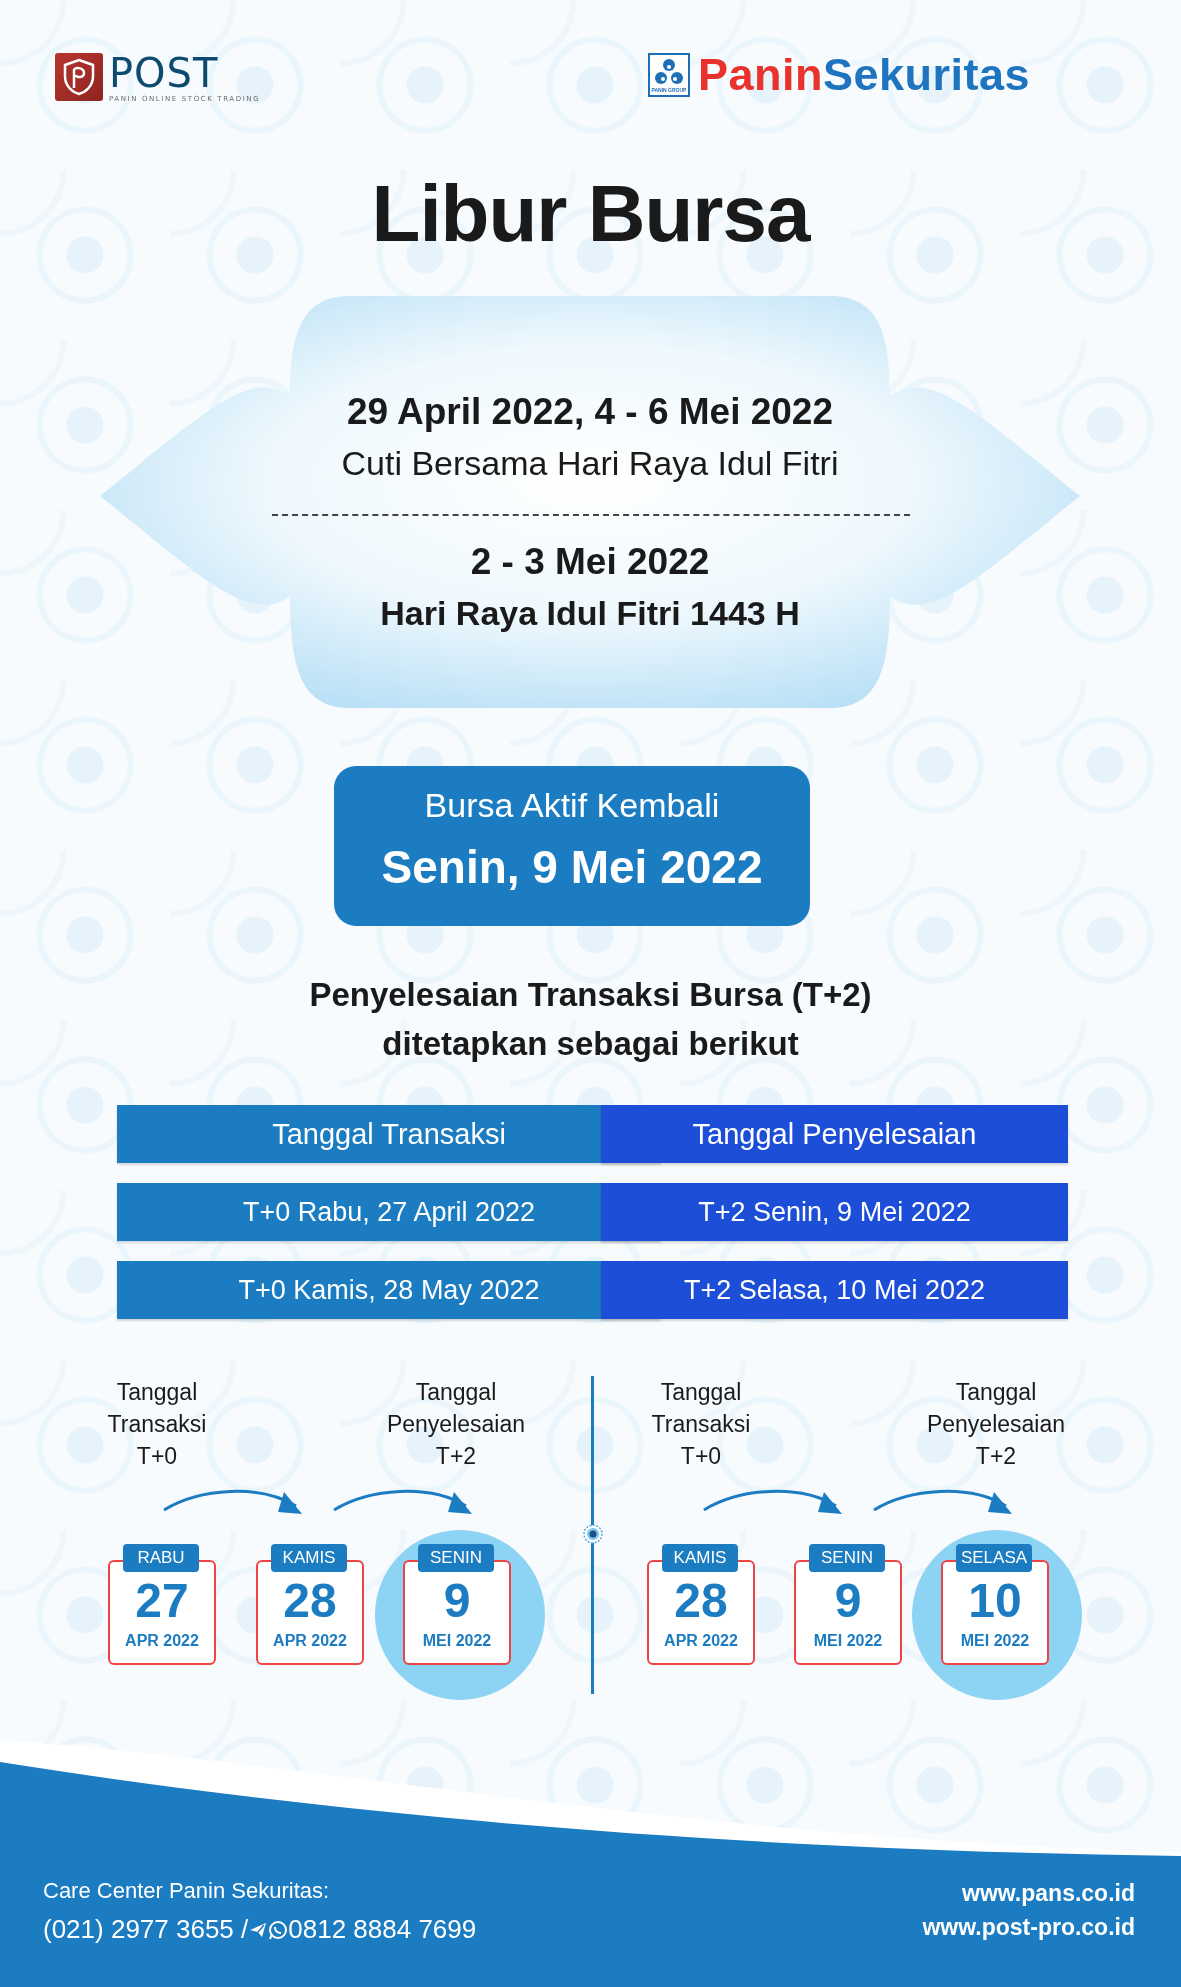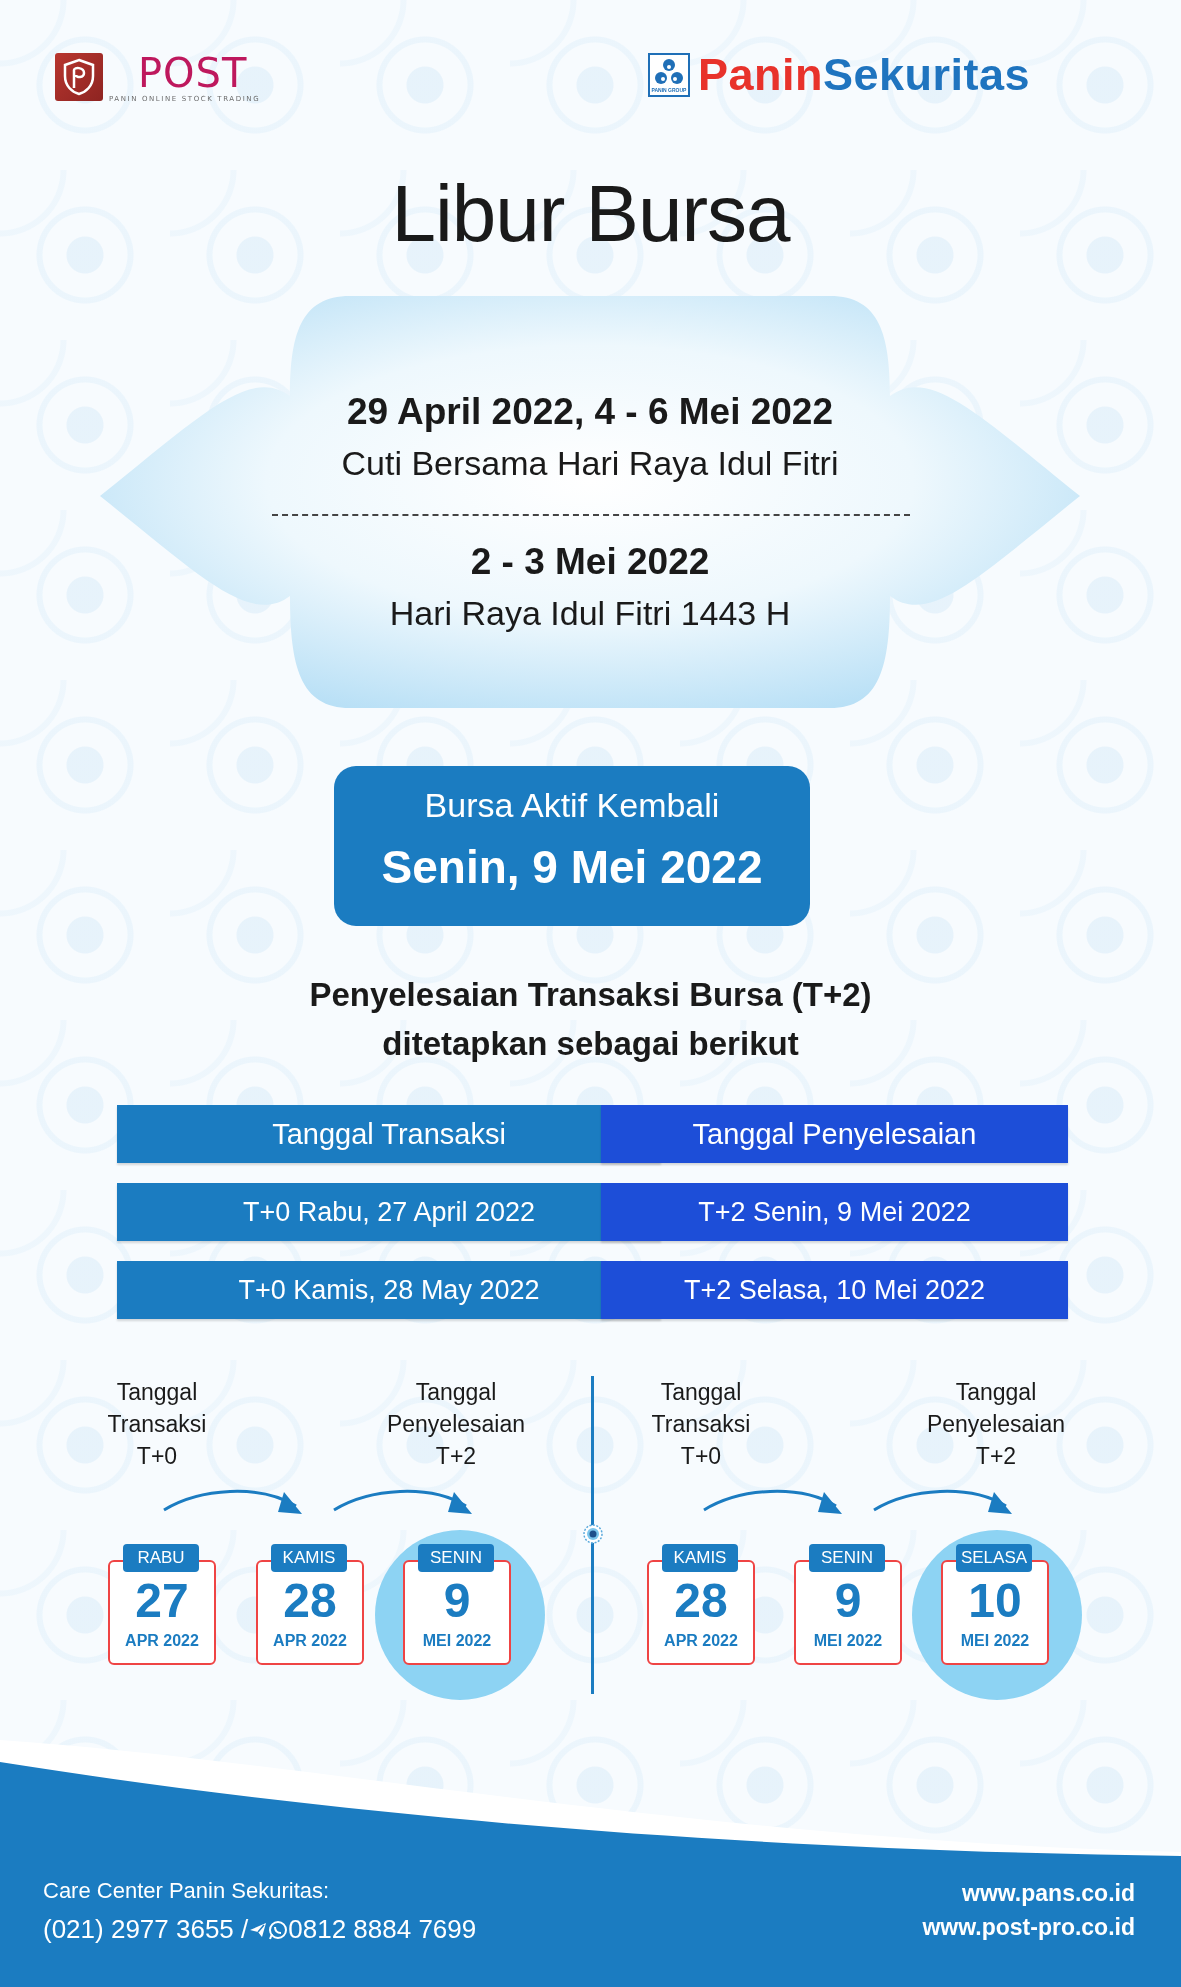--- a/index.html
+++ b/index.html
@@ -17,52 +17,52 @@
   }
 
   
   .post-logo { position: absolute; left: 55px; top: 53px; display: flex; align-items: flex-start; }
   .post-shield {
     width: 48px; height: 48px; background: linear-gradient(135deg,#b8362f,#8e2421);
     border-radius: 3px; display: flex; align-items: center; justify-content: center;
   }
   .post-shield svg { width: 34px; height: 38px; }
   .post-text { margin-left: 6px; display: flex; flex-direction: column; }
-  .post-word { font-family: "DejaVu Sans", sans-serif; font-size: 40px; color: #be185d; letter-spacing: 1px; line-height: 40px; margin-left: 29px; }
+  .post-word { font-family: "DejaVu Sans", sans-serif; font-size: 40px; color: #0c4a6e; letter-spacing: 1px; line-height: 40px; }
   .post-sub { font-family: "DejaVu Sans", sans-serif; font-size: 7px; color: #6a6a6a; letter-spacing: 1.6px; margin-top: 2px; }
 
   .panin-logo { position: absolute; left: 648px; top: 49px; display: flex; align-items: center; }
   .panin-mark {
     width: 42px; height: 44px; border: 2px solid #1f6fb7; background: #fff;
     display: flex; flex-direction: column; align-items: center; justify-content: flex-end;
   }
   .panin-mark svg { width: 32px; height: 28px; margin-bottom: 1px; }
   .panin-mark span { font-size: 5px; color: #1f6fb7; font-weight: bold; margin-bottom: 2px; }
   .panin-word { margin-left: 8px; font-family: "Liberation Sans", sans-serif; font-weight: bold; font-size: 45px; letter-spacing: 0.5px; }
   .panin-red { color: #e8322b; }
   .panin-blue { color: #1f74bf; }
 
   
   .title {
     position: absolute; left: 0; width: 1181px; top: 168px; text-align: center;
-    font-family: "Liberation Sans", sans-serif; font-weight: normal; font-size: 80px; color: #1a1a1a;
+    font-family: "Liberation Sans", sans-serif; font-weight: bold; font-size: 80px; color: #1a1a1a;
     letter-spacing: -1px;
   }
 
   
   .cloud-wrap { position: absolute; left: 100px; top: 296px; width: 980px; height: 412px; }
   .cloud-wrap svg { position: absolute; left: 0; top: 0; }
   .cloud-content { position: absolute; left: 0; top: 0; width: 980px; height: 412px; text-align: center; }
   .h-date { font-family: "Liberation Sans", sans-serif; font-weight: bold; font-size: 37px; color: #1a1a1a; }
   .h-desc { font-family: "Liberation Sans", sans-serif; font-size: 34px; color: #1a1a1a; }
   .h1-date { position: absolute; top: 95px; width: 100%; }
   .h1-desc { position: absolute; top: 148px; width: 100%; }
   .h-divider { position: absolute; top: 218px; left: 172px; width: 638px; border-top: 2px dashed #444; }
   .h2-date { position: absolute; top: 245px; width: 100%; }
-  .h2-desc { position: absolute; top: 298px; width: 100%; }
+  .h2-desc { position: absolute; top: 298px; width: 100%; font-weight: bold; }
 
   
   .active-box {
     position: absolute; left: 334px; top: 766px; width: 476px; height: 160px;
     background: #1b7cc1; border-radius: 22px; text-align: center; color: #fff;
   }
   .active-line1 { position: absolute; top: 20px; width: 100%; font-size: 34px; }
   .active-line2 { position: absolute; top: 74px; width: 100%; font-size: 46px; font-weight: bold; }
 
   

